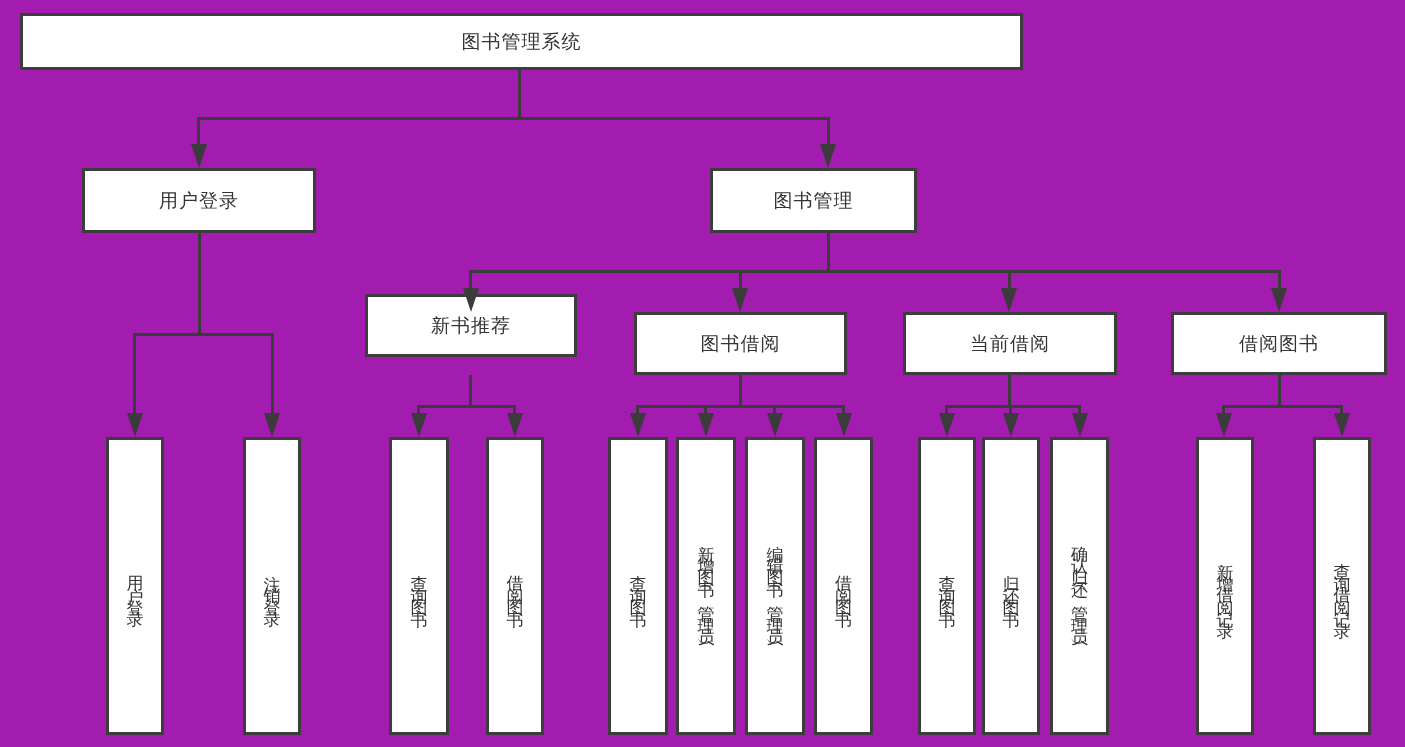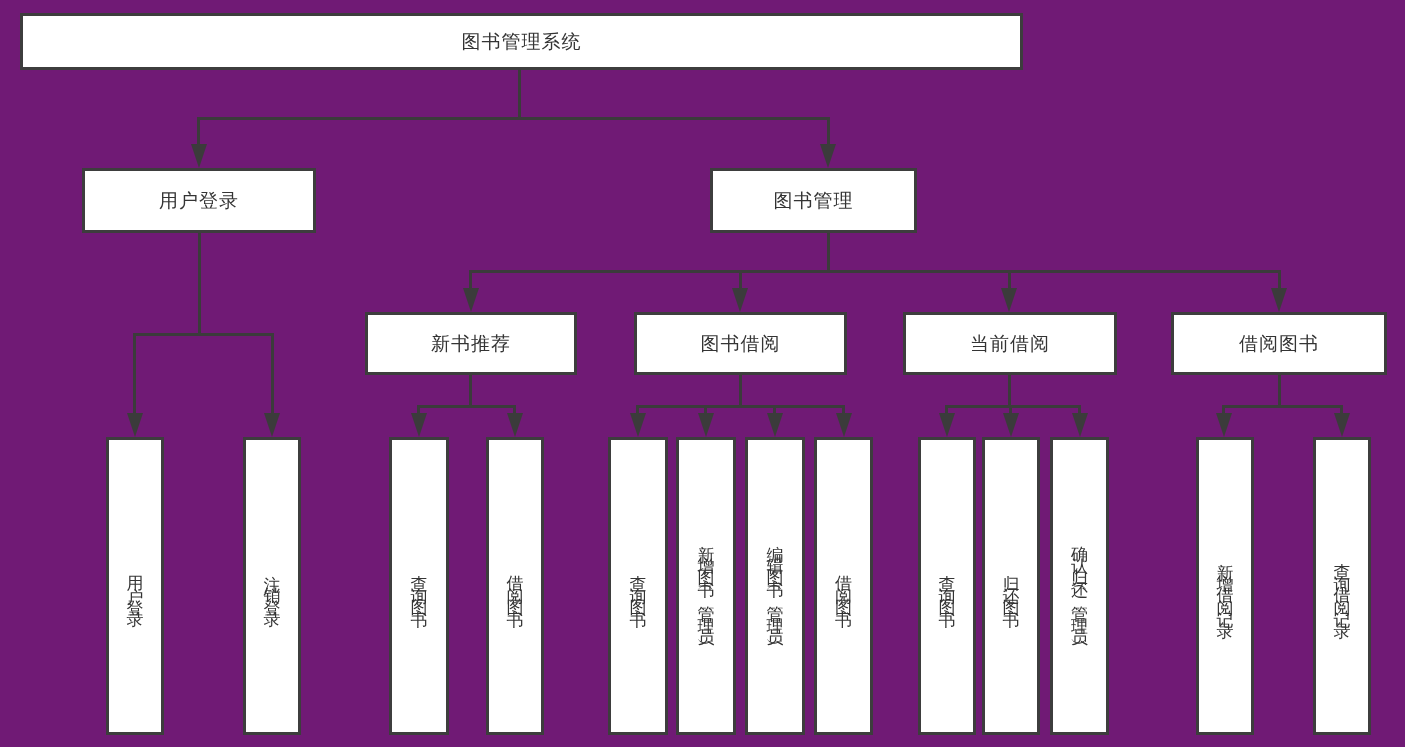--- a/index.html
+++ b/index.html
@@ -1,17 +1,17 @@
 <!DOCTYPE html>
 <html><head>
 <meta charset="utf-8">
 <style>
   html,body{margin:0;padding:0;background:#ffffff;}
   #canvas{
-    position:relative;width:1405px;height:747px;background:#701a75;
+    position:relative;width:1405px;height:747px;background:#a21caf;
     font-family:"Liberation Sans","DejaVu Sans",sans-serif;
     color:#343434;overflow:hidden;
   }
   .hbox{
     position:absolute;background:#ffffff;border:3px solid #3d3d3d;
     display:flex;align-items:center;justify-content:center;
     font-size:19px;letter-spacing:1px;box-sizing:border-box;
   }
   .vbox{
     position:absolute;background:#ffffff;border:3px solid #3d3d3d;
@@ -40,21 +40,21 @@
     <span>图书管理系统</span>
   </div>
 
   <div class="hbox" style="left:82px;top:168px;width:234px;height:65px;">
     <span>用户登录</span>
   </div>
   <div class="hbox" style="left:710px;top:168px;width:207px;height:65px;">
     <span>图书管理</span>
   </div>
 
-  <div class="hbox" style="left:365px;top:312px;width:212px;height:63px;">
+  <div class="hbox" style="left:365px;top:294px;width:212px;height:63px;">
     <span>新书推荐</span>
   </div>
   <div class="hbox" style="left:634px;top:312px;width:213px;height:63px;">
     <span>图书借阅</span>
   </div>
   <div class="hbox" style="left:903px;top:312px;width:214px;height:63px;">
     <span>当前借阅</span>
   </div>
   <div class="hbox" style="left:1171px;top:312px;width:216px;height:63px;">
     <span>借阅图书</span>

